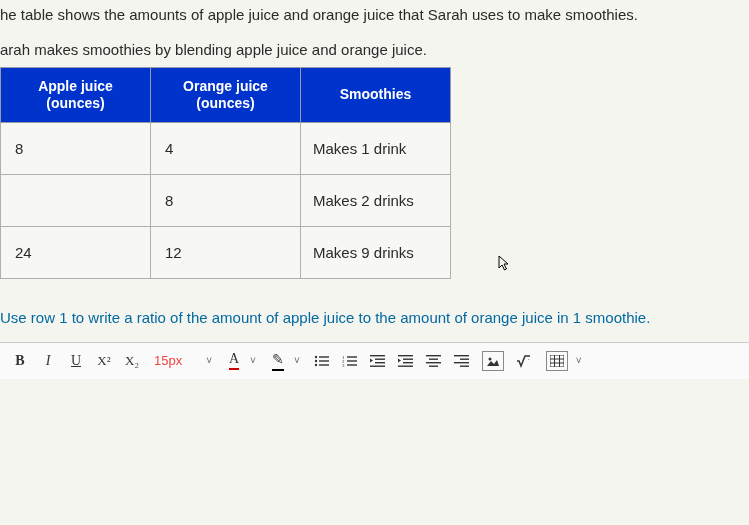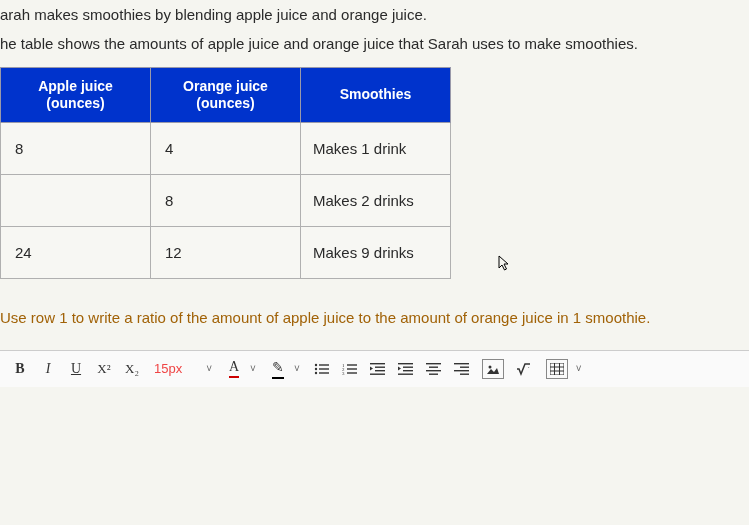--- a/index.html
+++ b/index.html
@@ -75,22 +75,22 @@
       margin-top: 30px;
     }
     .part-title {
       font-size: 17px;
       font-weight: bold;
       color: #222;
       margin-bottom: 4px;
     }
     .part-desc {
       font-size: 15px;
-      color: #a16207;
-      margin-bottom: 24px;
+      color: #0369a1;
+      margin-bottom: 16px;
     }
     .toolbar {
       display: flex;
       align-items: center;
       gap: 4px;
       border-top: 1px solid #ccc;
       padding: 6px 8px;
       background: #fafafa;
       font-size: 14px;
     }
@@ -139,22 +139,22 @@
       padding-bottom: 1px;
     }
     .list-icon {
       font-size: 13px;
     }
   </style>
 </head>
 <body>
 
 <div class="content">
+  <div class="intro-text intro-line2">he table shows the amounts of apple juice and orange juice that Sarah uses to make smoothies.</div>
   <div class="intro-text intro-line1">arah makes smoothies by blending apple juice and orange juice.</div>
-  <div class="intro-text intro-line2">he table shows the amounts of apple juice and orange juice that Sarah uses to make smoothies.</div>
 
   <table>
     <thead>
       <tr>
         <th>
           <span>Apple juice</span><br>
           <span>(ounces)</span>
         </th>
         <th>
           <span>Orange juice</span><br>

